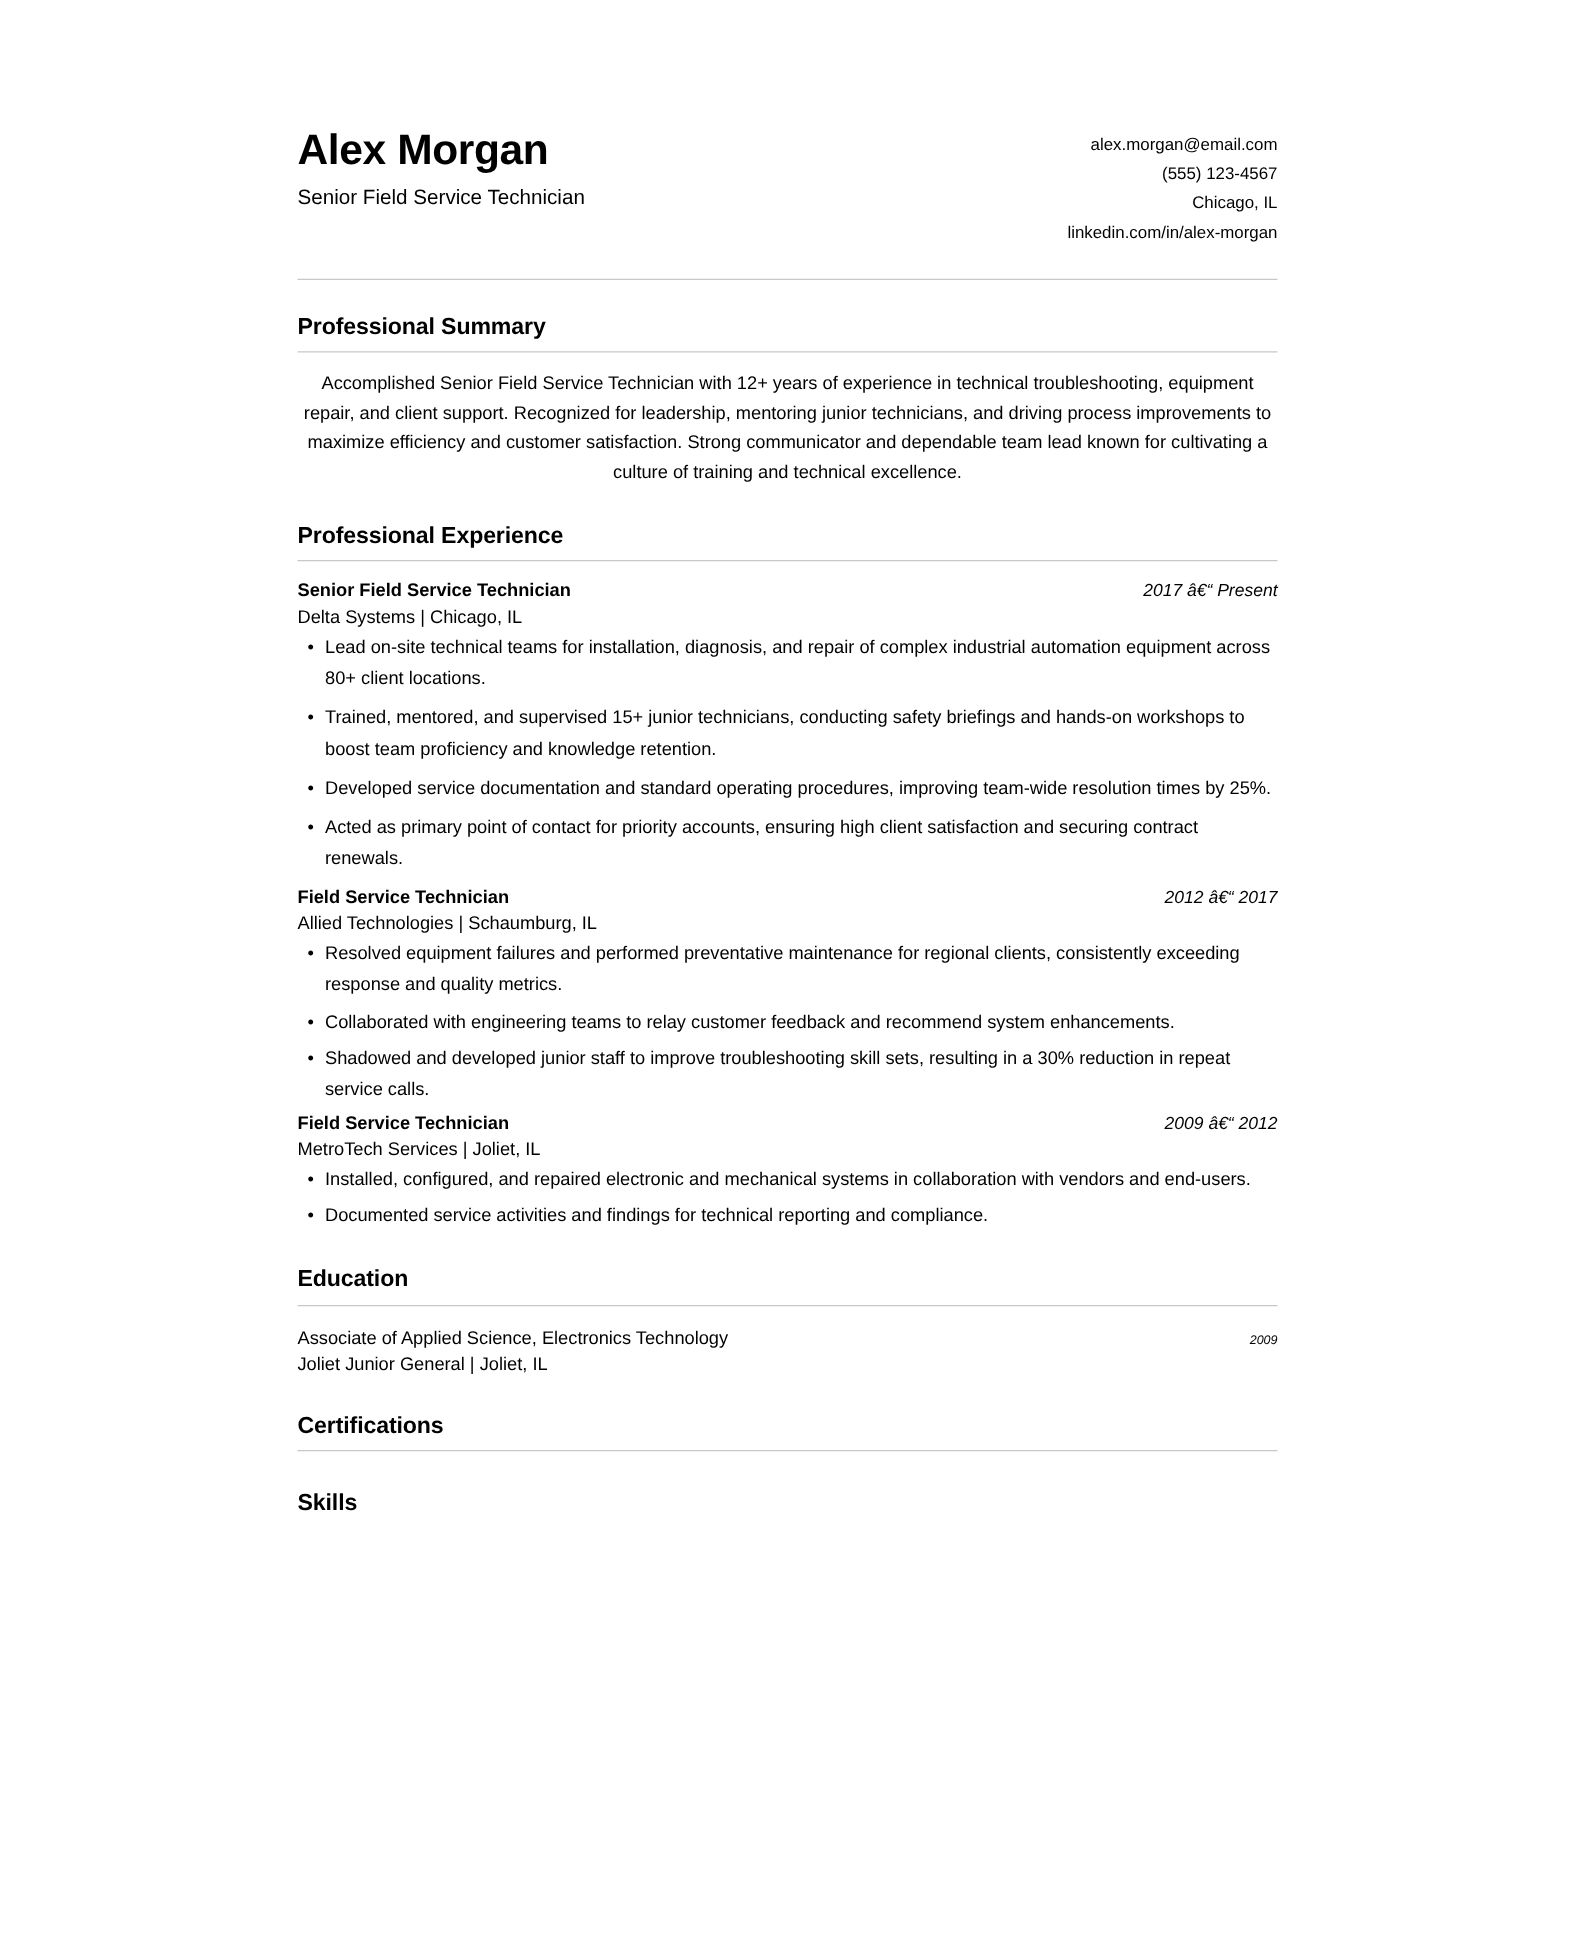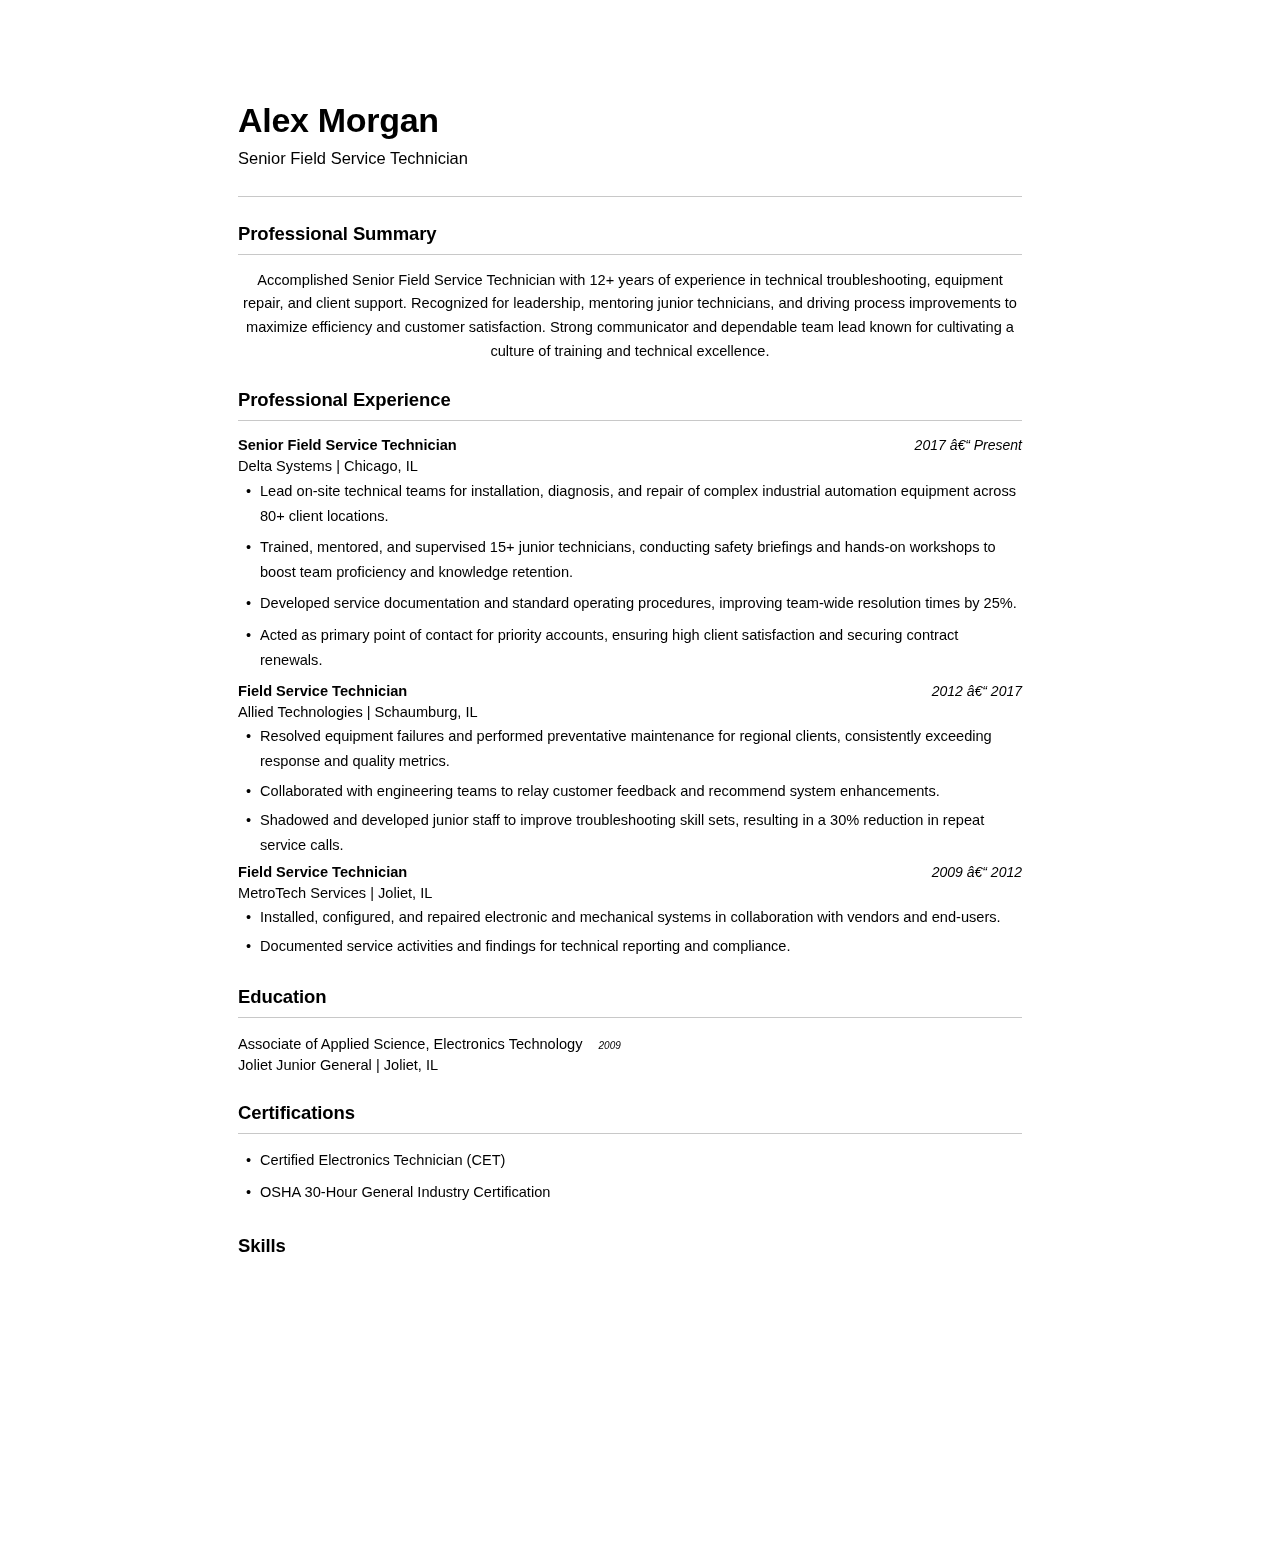--- a/index.html
+++ b/index.html
@@ -143,20 +143,21 @@
     font-size: 14.6px;
     line-height: 1.72;
   }
   ul.bullets.tight li {
     margin-bottom: 4px;
   }
 
   
   .edu-row {
     display: flex;
+    justify-content: space-between;
     align-items: baseline;
     margin-top: 16px;
   }
   .edu-degree {
     font-size: 14.6px;
     line-height: 1.45;
   }
   .edu-year {
     font-size: 10px;
     font-style: italic;
@@ -195,20 +196,26 @@
 </head>
 <body>
 
 <div class="page">
   <div class="content">
 
     <div class="header">
       <div class="identity">
         <h1 class="name">Alex Morgan</h1>
         <div class="headline">Senior Field Service Technician</div>
+      </div>
+      <div class="contact">
+        <div>alex.morgan@email.com</div>
+        <div>(555) 123-4567</div>
+        <div>Chicago, IL</div>
+        <div>linkedin.com/in/alex-morgan</div>
       </div>
     </div>
     <div class="top-rule"></div>
 
     <div class="section">
       <div class="section-title">Professional Summary</div>
       <div class="section-rule"></div>
       <p class="summary-text">Accomplished Senior Field Service Technician with 12+ years of experience in technical troubleshooting, equipment repair, and client support. Recognized for leadership, mentoring junior technicians, and driving process improvements to maximize efficiency and customer satisfaction. Strong communicator and dependable team lead known for cultivating a culture of training and technical excellence.</p>
     </div>
 
@@ -264,24 +271,20 @@
           <div class="edu-degree">Associate of Applied Science, Electronics Technology</div>
           <div class="edu-year">2009</div>
         </div>
         <div class="edu-school">Joliet Junior General | Joliet, IL</div>
       </div>
     </div>
 
     <div class="section">
       <div class="section-title">Certifications</div>
       <div class="section-rule"></div>
-      <ul class="plain-bullets">
-        <li>Certified Electronics Technician (CET)</li>
-        <li>OSHA 30-Hour General Industry Certification</li>
-      </ul>
     </div>
 
     <div class="section section-skills no-rule">
       <div class="section-title">Skills</div>
 
     </div>
 
   </div>
 </div>
 

